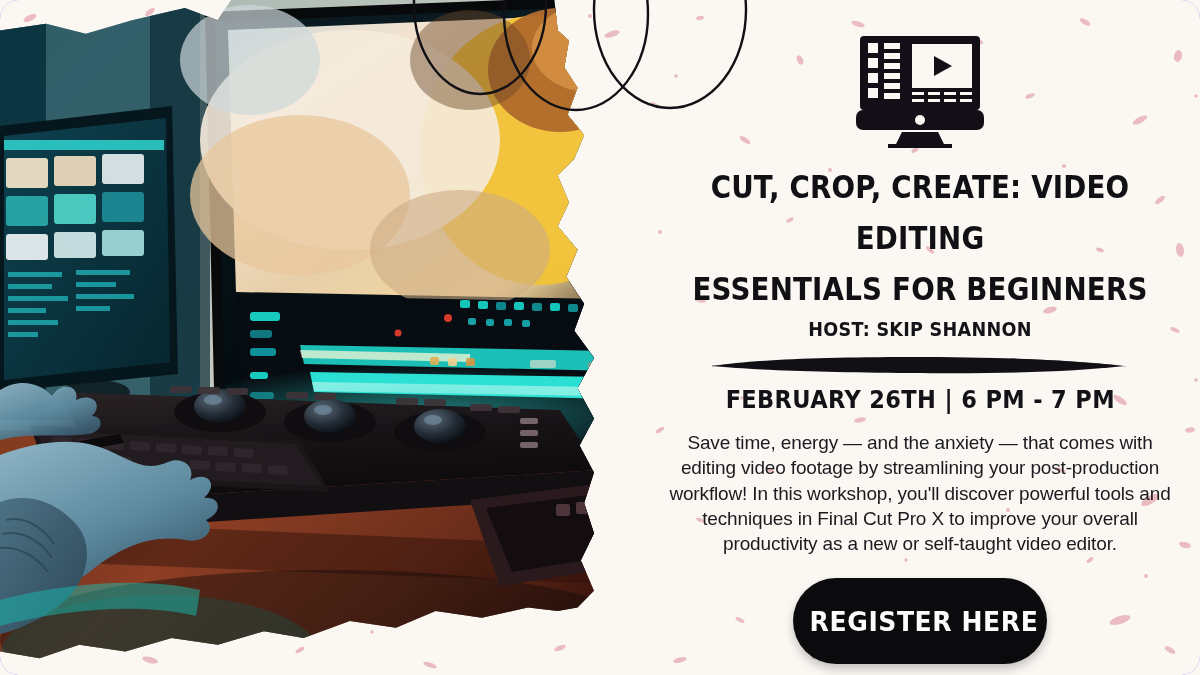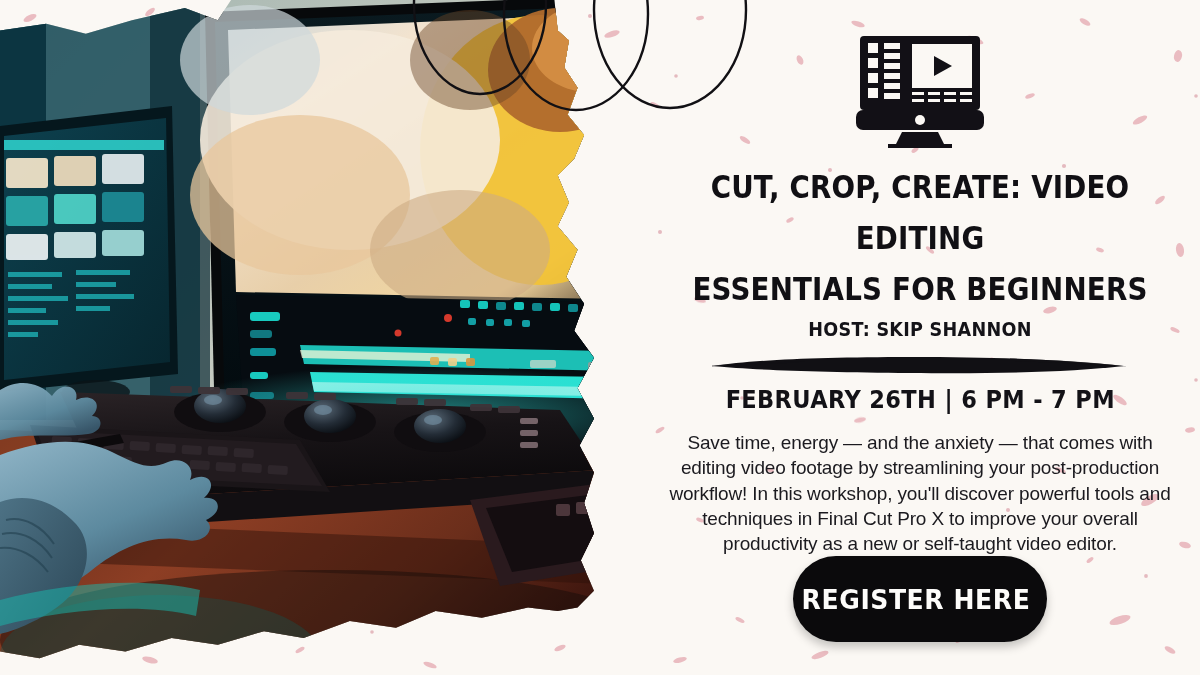--- a/index.html
+++ b/index.html
@@ -5,20 +5,21 @@
   html,body{margin:0;padding:0;}
   body{
     width:1200px;height:675px;overflow:hidden;
     background:#fbf8f4;
     font-family:"Liberation Sans",sans-serif;
     position:relative;
   }
   #poster{
     position:absolute;inset:0;width:1200px;height:675px;overflow:hidden;
     background:#8b5cf6;
+    border-radius:19px;
   }
 
   
   .speckles{position:absolute;inset:0;pointer-events:none;}
   .speckles svg{display:block;width:1200px;height:675px;}
 
   
   .photo-wrap{
     position:absolute;left:0;top:0;width:660px;height:675px;
     -webkit-clip-path:url(#tornClip);clip-path:url(#tornClip);
@@ -71,21 +72,22 @@
   }
 
   .blurb{
     margin-top:16px;width:516px;
     font-family:"Liberation Sans",sans-serif;
     font-weight:400;font-size:19px;line-height:1.33;
     color:#1b1a1f;letter-spacing:-0.15px;
   }
 
   .cta{
-    display:flex;align-items:center;justify-content:flex-start;
+    margin-top:22px;
+    display:flex;align-items:center;justify-content:flex-end;
     width:254px;height:86px;
     background:#0b0a0c;border:none;border-radius:48px;
     box-shadow:0 5px 10px rgba(0,0,0,.22);
     cursor:pointer;padding:0;
   }
   .cta-label{
     font-family:"DejaVu Sans",sans-serif;
     font-weight:700;font-size:27px;letter-spacing:.6px;
     color:#fdfcfa;text-transform:uppercase;
     transform:scaleX(.93);

